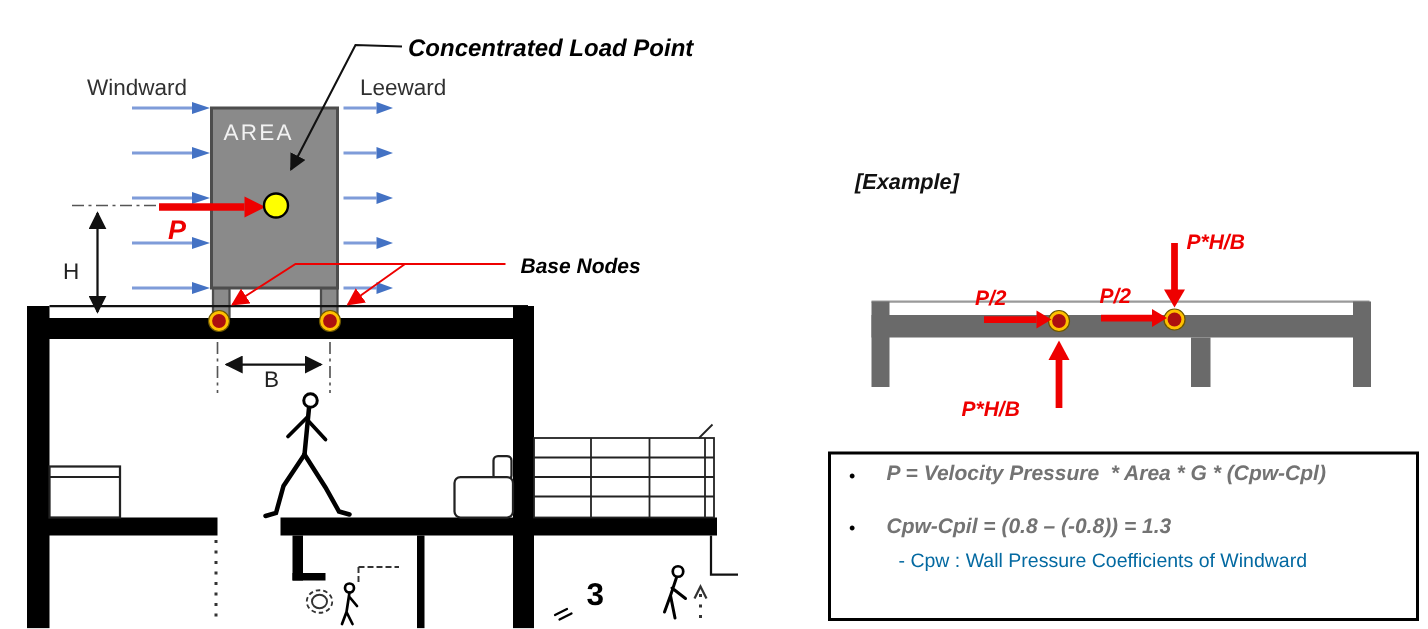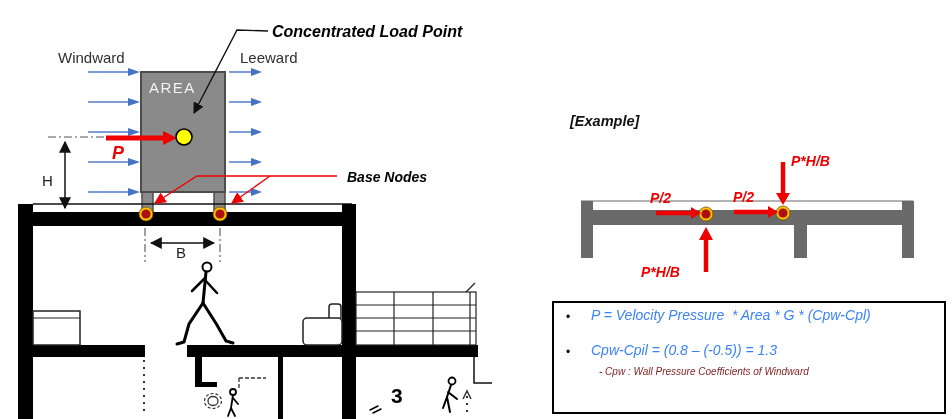--- a/index.html
+++ b/index.html
@@ -26,22 +26,22 @@
   .thinln{stroke:#111;stroke-width:1.5;fill:none;}
   .sketch{stroke:#222;stroke-width:1.5;fill:#fff;}
   .sketchln{stroke:#222;stroke-width:1.2;fill:none;}
   .stick{stroke:#000;fill:none;stroke-linecap:round;}
   .dashdot{stroke:#555;stroke-width:1.1;fill:none;stroke-dasharray:8 3 2 3;}
   .dotted{stroke:#333;stroke-width:2;fill:none;stroke-dasharray:2 5;}
   .gray{fill:#6a6a6a;}
   
   #formula-box{position:absolute;left:552px;top:301px;width:394px;height:113px;
                border:2px solid #000;background:#fff;box-sizing:border-box;}
-  .f-line{position:absolute;font-weight:normal;font-style:italic;font-size:14px;color:#3b82f6;white-space:pre;}
-  .f-sub{position:absolute;font-style:italic;font-size:10px;color:#7f1d1d;white-space:pre;}
+  .f-line{position:absolute;font-weight:bold;font-style:italic;font-size:14px;color:#737373;white-space:pre;}
+  .f-sub{position:absolute;font-size:13px;color:#0369a1;white-space:pre;}
   .f-bullet{position:absolute;font-size:12px;color:#000;}
 </style>
 </head>
 <body>
 
 <div id="canvas">
 
 <svg width="952" height="419" viewBox="0 0 952 419">
   <defs>
     <marker id="m-black" viewBox="0 0 10 10" refX="9" refY="5" markerWidth="8" markerHeight="8" orient="auto-start-reverse">
@@ -219,17 +219,17 @@
   <text x="650" y="203" class="t-red">P/2</text>
   <text x="733" y="202" class="t-red">P/2</text>
   <text x="641" y="277" class="t-red">P*H/B</text>
   <text x="791" y="166" class="t-red">P*H/B</text>
 </svg>
 
 <div id="formula-box">
   <span class="f-bullet" style="left:12px;top:7px">•</span>
   <span class="f-line" style="left:37px;top:4px">P = Velocity Pressure  * Area * G * (Cpw-Cpl)</span>
   <span class="f-bullet" style="left:12px;top:42px">•</span>
-  <span class="f-line" style="left:37px;top:39px">Cpw-Cpil = (0.8 – (-0.5)) = 1.3</span>
+  <span class="f-line" style="left:37px;top:39px">Cpw-Cpil = (0.8 – (-0.8)) = 1.3</span>
   <span class="f-sub" style="left:45px;top:63px">- Cpw : Wall Pressure Coefficients of Windward</span>
 </div>
 
 </div>
 
 </body></html>

